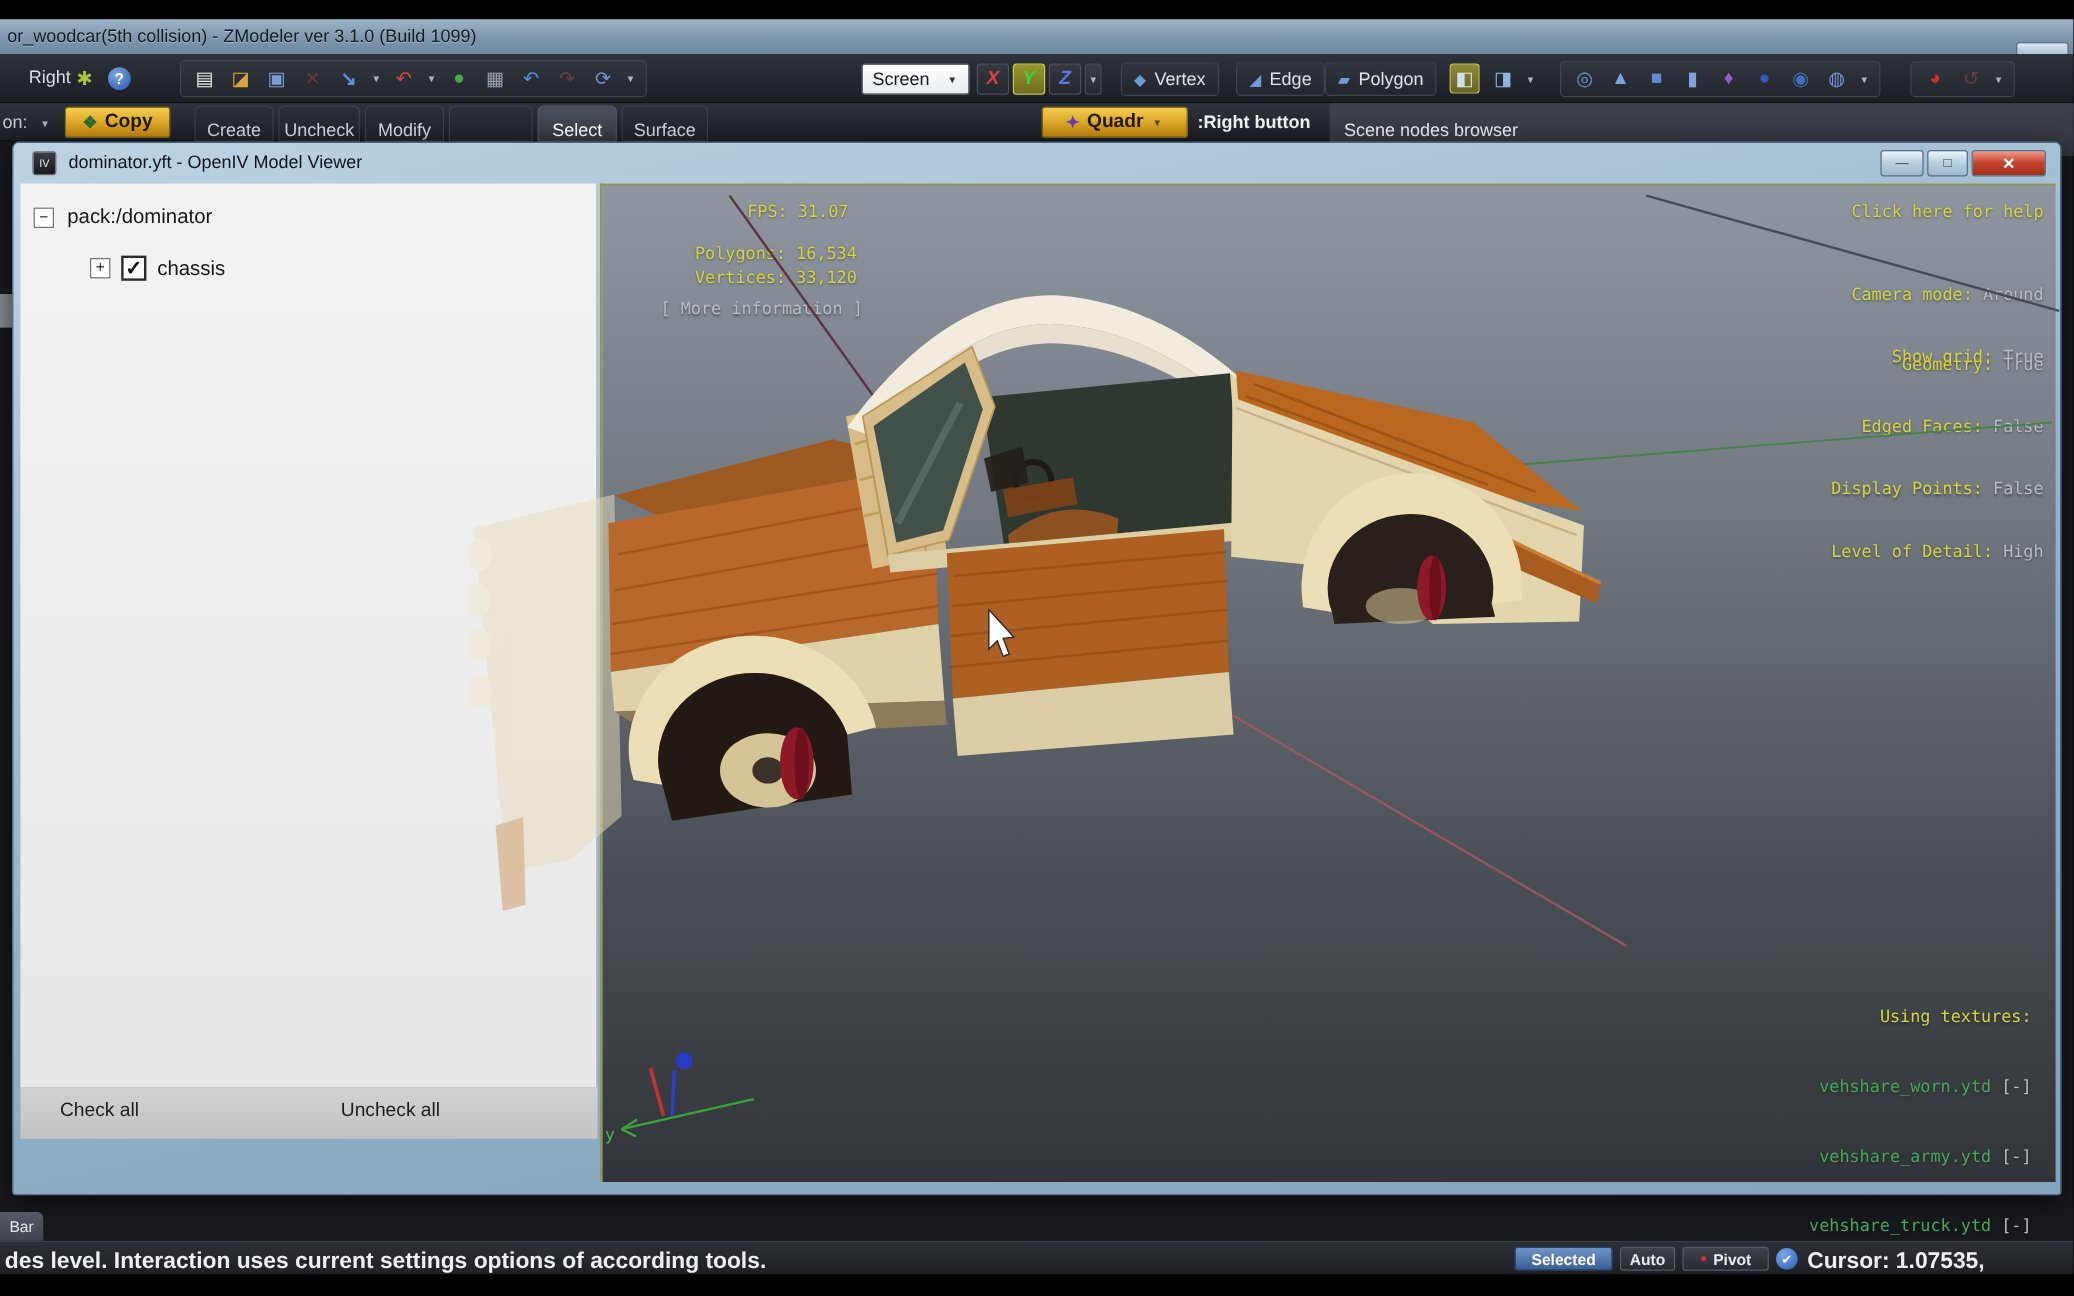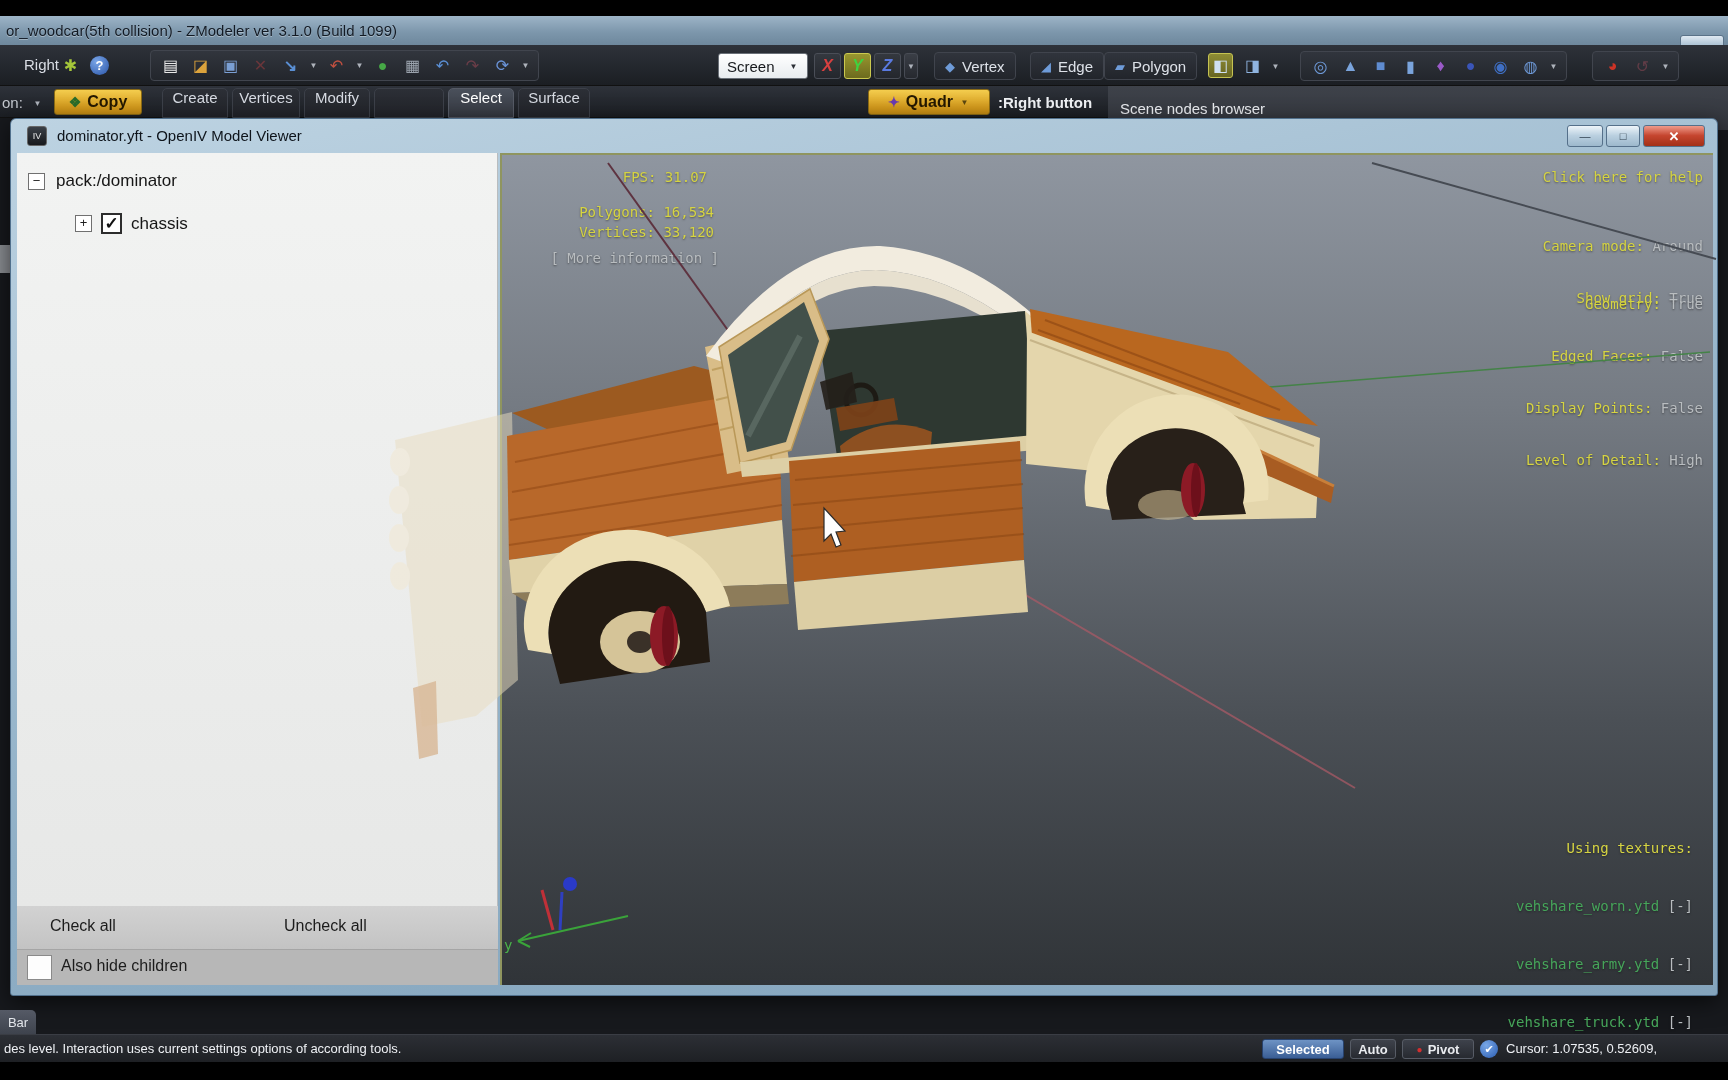--- a/index.html
+++ b/index.html
@@ -21,21 +21,21 @@
   .screen-sel{background:linear-gradient(#fff,#e8ecef);border:1px solid #6a7078;border-radius:3px;color:#16181c;font-size:15px;display:flex;align-items:center;justify-content:space-between;padding:0 8px}
   .screen-sel .dd{color:#2a2e34}
   .axis-btn{width:27px;height:26px;border:1px solid #4a4e57;border-radius:3px;background:linear-gradient(#34383f,#24272d);display:flex;align-items:center;justify-content:center;font-weight:bold;font-style:italic;font-size:16px}
   .axis-btn.active{background:linear-gradient(#98962f,#6d6b1e);border-color:#cbc94f}
   .mode-btn{height:28px;border-radius:4px;background:linear-gradient(#30343c,#22252b);border:1px solid #40444d;color:#dde1e8;font-size:15px;display:flex;align-items:center;gap:7px;padding:0 10px}
   .mode-ico{color:#6e9bd8;font-size:13px}
   .olive{background:linear-gradient(#8e8c34,#676522);border-color:#c5c351}
   .vbtn{width:14px;height:26px;background:linear-gradient(#3a3e46,#26292f);border:1px solid #474b54;border-radius:3px;display:flex;align-items:center;justify-content:center}
   
   .gold{background:linear-gradient(#f4cd4e,#d39a1d 70%,#c28a12);border:1px solid #8a6a14;border-radius:3px;color:#241800;font-weight:bold;display:flex;align-items:center;gap:6px;justify-content:center;font-size:16px}
-  .tab{background:linear-gradient(#2c2f36,#212329);border:1px solid #3c4049;color:#d6dae2;font-size:15px;display:flex;align-items:flex-start;justify-content:center;border-radius:5px 5px 0 0;height:30px}
+  .tab{background:linear-gradient(#2c2f36,#212329);border:1px solid #3c4049;color:#d6dae2;font-size:15px;display:flex;align-items:flex-end;justify-content:center;border-radius:5px 5px 0 0;height:30px}
   .tab.active{background:linear-gradient(#4a505b,#343840);color:#fff;border-color:#565b66}
   .scene-strip{background:linear-gradient(#3e424a,#32353c);color:#eceef2;font-size:15px;display:flex;align-items:center;padding-left:12px}
   .rb-label{color:#f0f2f5;font-weight:bold;font-size:15px}
   
   .viewer{left:10px;top:118px;width:1708px;height:878px;background:linear-gradient(168deg,#bdd3e2,#8fafc6 60%,#84a4bc);border:1px solid #51708c;border-radius:6px 6px 3px 3px;box-shadow:0 6px 22px rgba(0,0,0,.6)}
   .vtitle-txt{font-size:15px;color:#0e141b;white-space:nowrap}
   .iv-ico{width:20px;height:20px;background:linear-gradient(#3a3f46,#17191d);border:1px solid #666;border-radius:3px;color:#e8e8e8;font-size:9px;font-weight:normal;display:flex;align-items:center;justify-content:center}
   .wbtn{height:22px;border:1px solid #55708a;border-radius:3px;background:linear-gradient(#eef5fa,#bad0e0 48%,#9db8cc);display:flex;align-items:center;justify-content:center;font-size:11px;color:#2e3e4c}
   .wbtn.close{background:linear-gradient(#ef9a8a,#c5452f 48%,#a33017);color:#fff;font-weight:bold;font-size:13px}
   .panel{left:6px;top:34px;width:481px;height:753px;background:linear-gradient(#f2f3f2,#e7e8e7);border-right:1px solid #b9bcbe}
@@ -53,21 +53,21 @@
   .hy{color:#d6d442}
   .hg{color:#46a65a}
   .hdim{color:#b9bdc0}
   .hsep{color:#c6c9cc}
   .geo-hl{background:rgba(150,148,50,.38);padding:0 3px;border-radius:2px}
   .texrow{line-height:26px}
   .setrow{line-height:20px}
   
   .bar-tab{left:0;top:1010px;width:36px;height:24px;background:linear-gradient(#555a66,#3e434d);border-radius:0 5px 0 0;color:#e3e6eb;font-size:13px;display:flex;align-items:center;justify-content:center}
   .status{left:0;top:1034px;width:1728px;height:28px;background:linear-gradient(#2c2f35,#1e2024);border-top:1px solid #3a3d44}
-  .st-msg{font-size:13px;font-weight:normal;color:#eef0f4}
+  .st-msg{font-size:19px;font-weight:bold;color:#eef0f4}
   .sbtn{background:linear-gradient(#6e93c4,#3a5e95);border:1px solid #27426e;color:#fff;font-weight:bold;font-size:13px;border-radius:3px;display:flex;align-items:center;justify-content:center}
   .dbtn{background:linear-gradient(#3e424b,#272a30);border:1px solid #575c66;color:#e9ebef;font-weight:bold;font-size:13px;border-radius:3px;display:flex;align-items:center;justify-content:center;gap:5px}
   .chk-circ{width:18px;height:18px;border-radius:50%;background:radial-gradient(circle at 35% 30%,#79a8e8,#2a5cb0);color:#fff;font-size:11px;display:flex;align-items:center;justify-content:center}
   svg{display:block}
 </style>
 </head>
 <body>
 
 <div class="a" style="left:0;top:45px;width:1728px;height:989px;background:#17191d"></div>
 
@@ -156,21 +156,21 @@
   <span class="a" style="left:2px;top:8px;color:#c3c7ce;font-size:15px">on:</span>
   <span class="a dd" style="left:32px;top:13px">▼</span>
   <div class="a gold" style="left:54px;top:3px;width:88px;height:26px">
     <span style="color:#2a6c2a;font-size:14px">❖</span>
     <span>Copy</span>
   </div>
   <div class="a tab" style="left:162px;top:2px;width:66px">
       <span>Create</span>
     </div>
   <div class="a tab" style="left:232px;top:2px;width:68px">
-      <span>Vertices</span>
+      <span>Uncheck</span>
     </div>
   <div class="a tab" style="left:304px;top:2px;width:66px">
       <span>Modify</span>
     </div>
   <div class="a tab" style="left:374px;top:2px;width:70px">
       <span></span>
     </div>
   <div class="a tab active" style="left:448px;top:2px;width:66px">
       <span>Select</span>
     </div>
@@ -207,24 +207,20 @@
     <div class="a" style="left:58px;top:60px;display:flex;align-items:center;gap:9px">
       <span class="exp">+</span>
       <span class="cb">✓</span>
       <span class="tree-label">chassis</span>
     </div>
   </div>
 
   <div class="a strip1">
     <span class="a ftr-txt" style="left:33px;top:11px">Check all</span>
     <span class="a ftr-txt" style="left:267px;top:11px">Uncheck all</span>
-  </div>
-  <div class="a strip2">
-    <span class="a cb2" style="left:10px;top:5px"></span>
-    <span class="a ftr-txt" style="left:44px;top:7px">Also hide children</span>
   </div>
 
   <div class="a vp">
 
     <div class="hudline hud hy" style="left:60px;top:14px;width:145px">FPS: 31.07</div>
     <div class="hudline hud hy" style="left:40px;top:49px;width:172px">Polygons: 16,534</div>
     <div class="hudline hud hy" style="left:40px;top:69px;width:172px">Vertices: 33,120</div>
     <div class="hudline hud hdim" style="left:20px;top:95px;width:197px">[ More information ]</div>
 
 

